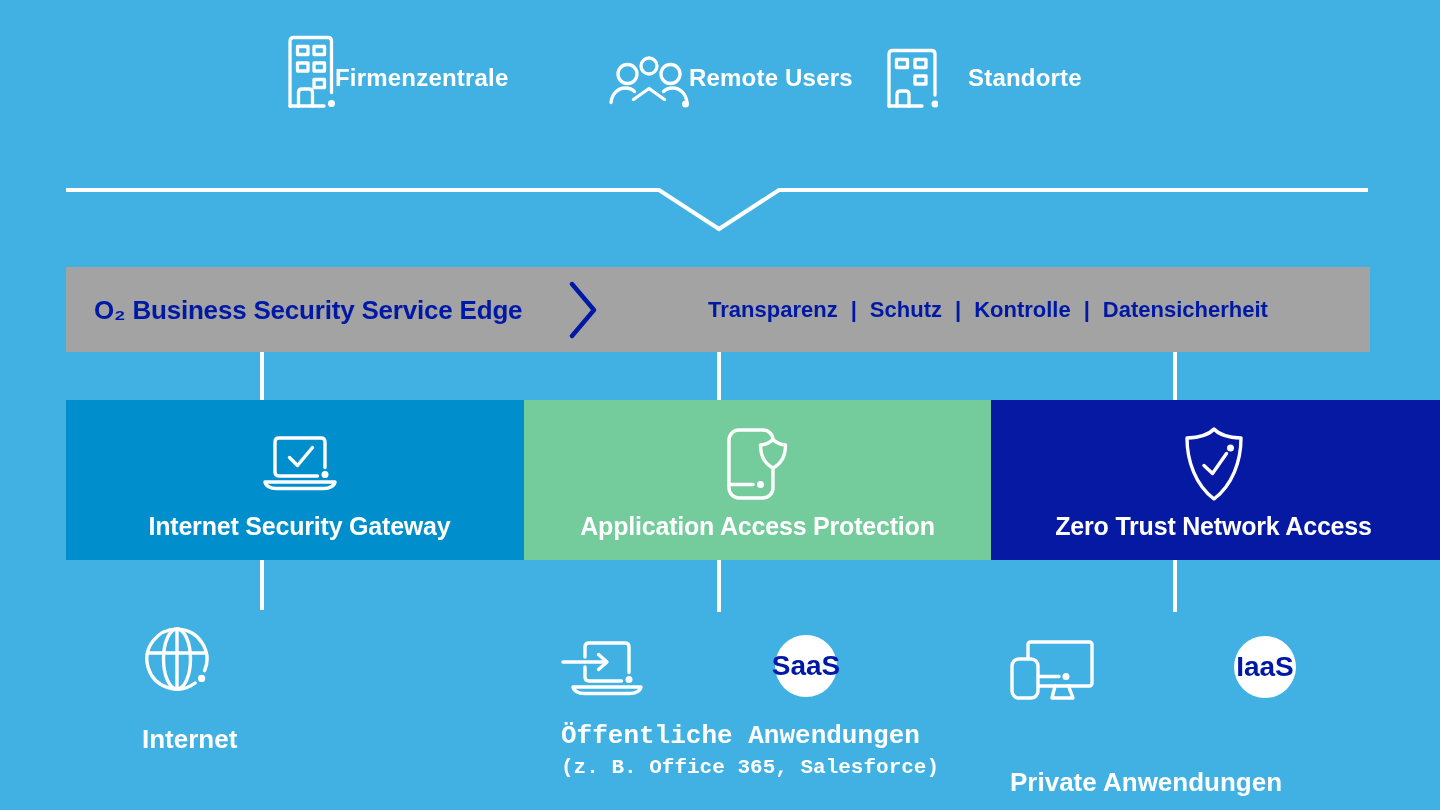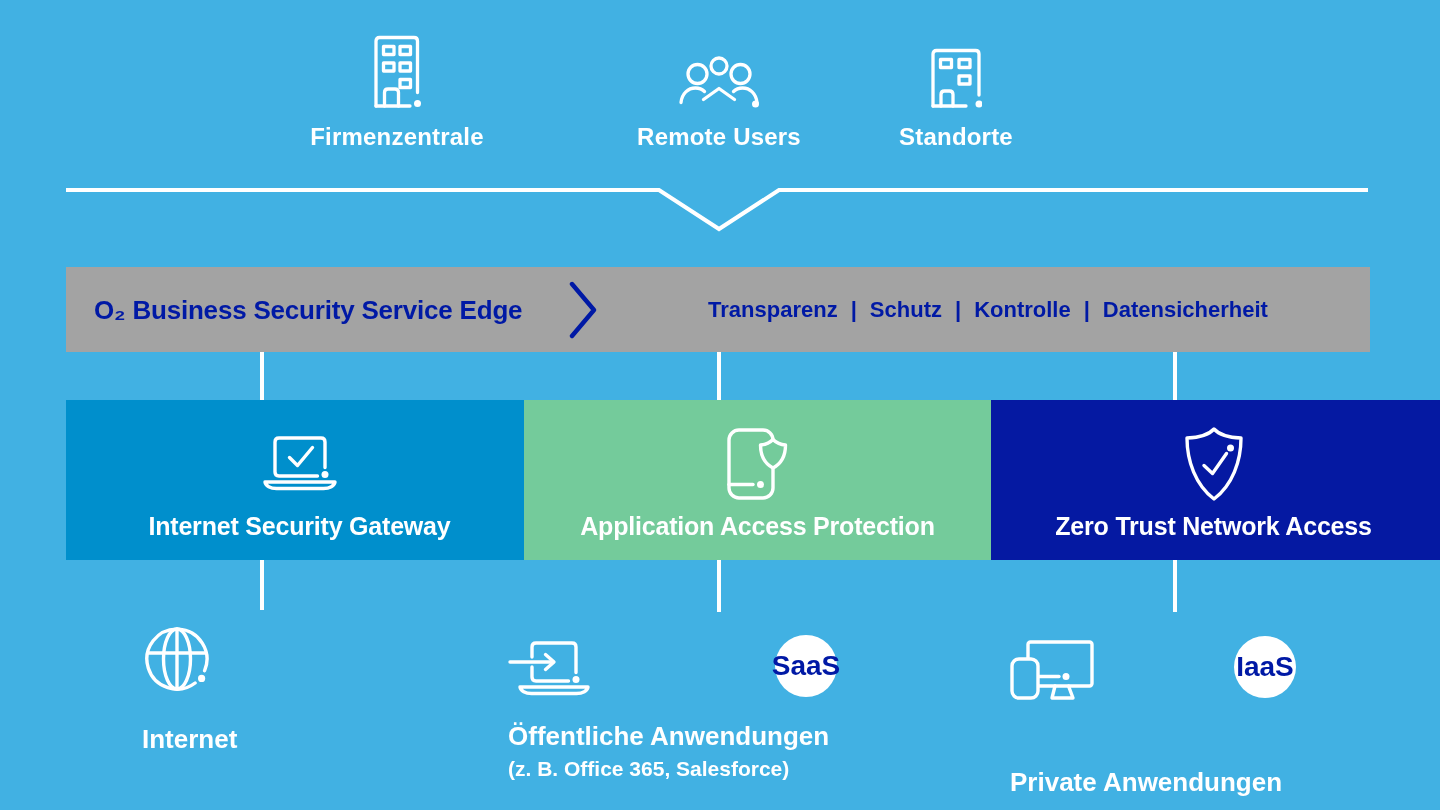--- a/index.html
+++ b/index.html
@@ -1,21 +1,21 @@
 <!DOCTYPE html>
 <html><head>
 <meta charset="utf-8">
 <style>
   html,body{margin:0;padding:0;background:#41B1E3;}
   .stage{position:relative;width:1440px;height:810px;background:#41B1E3;overflow:hidden;
          font-family:"Liberation Sans","DejaVu Sans",sans-serif;font-weight:700;}
   .bg-lines{position:absolute;left:0;top:0;}
 
   
-  .source{position:absolute;top:32px;width:220px;display:flex;flex-direction:column;align-items:center;}
+  .source{position:absolute;top:32px;width:220px;display:flex;flex-direction:row;align-items:center;}
   .src-icon{height:76px;display:flex;align-items:flex-end;justify-content:center;}
   .src-label{margin-top:15px;font-size:24px;color:#FFFFFF;white-space:nowrap;letter-spacing:.2px;}
 
   
   .banner{position:absolute;left:66px;top:267px;width:1304px;height:85px;background:#a3a3a3;}
   .product{position:absolute;left:28px;top:50%;transform:translateY(-50%);font-size:26px;
            color:#0019A5;white-space:nowrap;letter-spacing:-0.2px;}
   .chev{position:absolute;left:503px;top:50%;transform:translateY(-50%);}
   .benefits{position:absolute;left:555px;right:15px;top:50%;transform:translateY(-50%);
             text-align:center;font-size:22px;color:#0019A5;white-space:nowrap;}
@@ -26,21 +26,21 @@
            display:flex;flex-direction:column;align-items:center;}
   .svc-icon{height:76px;display:flex;align-items:center;justify-content:center;}
   .svc-label{margin-top:10px;font-size:25px;color:#FFFFFF;white-space:nowrap;letter-spacing:-0.2px;}
   .box-gateway{left:66px;background:#008FCC;}
   .box-aap{left:524px;background:#74CB9B;}
   .box-ztna{left:980px;background:#0519A2;}
 
   
   .dest{position:absolute;display:flex;flex-direction:column;}
   .dest-internet{left:142px;top:626px;width:240px;}
-  .dest-public{left:508px;top:641px;width:370px;}
+  .dest-public{left:561px;top:641px;width:370px;font-family:Liberation Mono, monospace;}
   .dest-private{left:1010px;top:640px;width:330px;gap:33px;}
   .dest-label{font-size:26px;color:#FFFFFF;white-space:nowrap;}
   .dest-internet .dest-label{margin-top:28px;}
   .dest-public .dest-label{margin-top:24px;}
   .dest-private .dest-label{margin-top:32px;}
   .dest-sub{font-size:21px;color:#FFFFFF;margin-top:5px;white-space:nowrap;}
 
   .badge{position:absolute;width:62px;height:62px;border-radius:50%;background:#FFFFFF;
          display:flex;align-items:center;justify-content:center;font-size:28px;color:#0019A5;}
   .badge-saas{left:775px;top:635px;}
@@ -81,21 +81,21 @@
         <circle cx="61.5" cy="24" r="9.5"></circle>
         <path d="M2 52.5 C3 43.5 9 38 16.5 38 C20 38 23.5 39.5 25.5 41.5"></path>
         <path d="M24.5 49.5 L40 38.5 L55.5 49.5"></path>
         <path d="M54.5 41.5 C56.5 39.5 60 38 63.5 38 C71 38 77 43.5 78 52.5"></path>
         <circle cx="76.5" cy="54" r="3.5" fill="#FFFFFF" stroke="none"></circle>
       </svg>
     </div>
     <div class="src-label">Remote Users</div>
   </div>
 
-  <div class="source" style="left:846px;">
+  <div class="source" style="left:886px;gap:30px;">
     <div class="src-icon">
       <svg width="52" height="60" viewBox="0 0 52 60" fill="none" stroke="#FFFFFF" stroke-width="3.3" stroke-linecap="round" stroke-linejoin="round">
         <path d="M3 58 V6 Q3 2.5 6.5 2.5 H45.5 Q49 2.5 49 6 V47"></path>
         <path d="M3 58 H36"></path>
         <path d="M11 58 V46.5 Q11 43 14.5 43 H19.5 Q23 43 23 46.5 V58"></path>
         <rect x="10.5" y="11.5" width="11" height="8"></rect>
         <rect x="29" y="11.5" width="11" height="8"></rect>
         <rect x="29" y="28" width="11" height="8"></rect>
         <circle cx="49" cy="56" r="3.5" fill="#FFFFFF" stroke="none"></circle>
       </svg>

